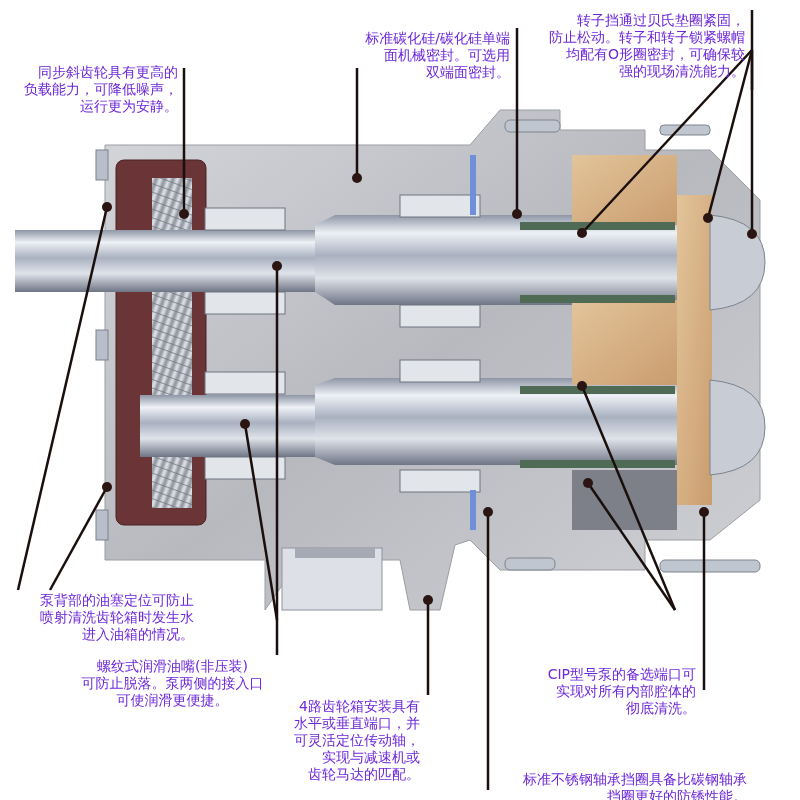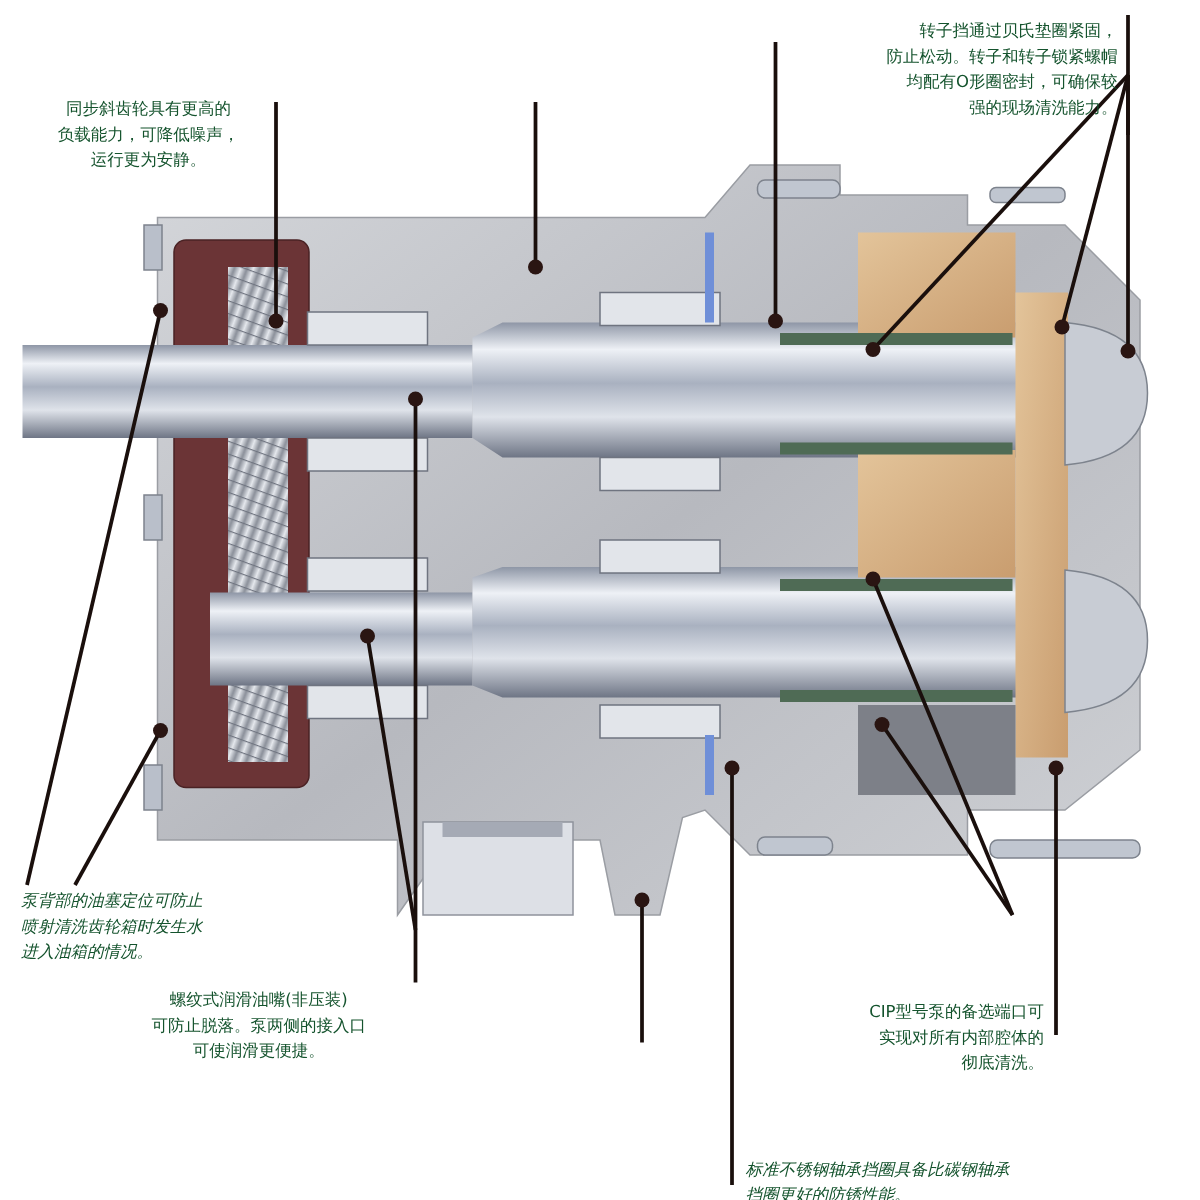--- a/index.html
+++ b/index.html
@@ -1,20 +1,20 @@
 <!DOCTYPE html>
 <html><head>
 <meta charset="utf-8">
 <style>
   html,body{margin:0;padding:0;background:#fff;}
   body{width:800px;height:800px;position:relative;overflow:hidden;font-family:"DejaVu Sans","Liberation Sans",sans-serif;}
   #stage{position:absolute;left:0;top:0;width:800px;height:800px;}
-  .note{position:absolute;font-size:11px;line-height:17px;color:#14532d;white-space:pre-line;}
+  .note{position:absolute;font-size:14px;line-height:17px;color:#6d28d9;white-space:pre-line;}
   .r{text-align:right;}
-  .l{text-align:left;font-style:italic;}
+  .l{text-align:right;}
   svg{position:absolute;left:0;top:0;}
 </style>
 </head>
 <body>
 
 <div id="stage">
 
 <svg width="800" height="800" viewBox="0 0 800 800">
   <defs>
     <linearGradient id="shaftG" x1="0" y1="0" x2="0" y2="1">
@@ -148,32 +148,40 @@
     <circle cx="277" cy="266" r="5"></circle>
     <circle cx="245" cy="424" r="5"></circle>
     <circle cx="428" cy="600" r="5"></circle>
     <circle cx="488" cy="512" r="5"></circle>
     <circle cx="704" cy="512" r="5"></circle>
     <circle cx="582" cy="386" r="5"></circle>
     <circle cx="588" cy="483" r="5"></circle>
   </g>
 </svg>
 
-<div class="note r" style="left:20px;top:64px;width:158px;text-align:center;">同步斜齿轮具有更高的
+<div class="note r" style="left:20px;top:64px;width:158px;">同步斜齿轮具有更高的
 负载能力，可降低噪声，
 运行更为安静。</div>
+<div class="note r" style="left:360px;top:30px;width:150px;">标准碳化硅/碳化硅单端
+面机械密封。可选用
+双端面密封。</div>
 <div class="note r" style="left:540px;top:12px;width:205px;">转子挡通过贝氏垫圈紧固，
 防止松动。转子和转子锁紧螺帽
 均配有O形圈密封，可确保较
 强的现场清洗能力。</div>
 <div class="note l" style="left:14px;top:592px;width:180px;">泵背部的油塞定位可防止
 喷射清洗齿轮箱时发生水
 进入油箱的情况。</div>
 <div class="note r" style="left:80px;top:658px;width:185px;text-align:center;">螺纹式润滑油嘴(非压装)
 可防止脱落。泵两侧的接入口
 可使润滑更便捷。</div>
+<div class="note r" style="left:290px;top:698px;width:130px;">4路齿轮箱安装具有
+水平或垂直端口，并
+可灵活定位传动轴，
+实现与减速机或
+齿轮马达的匹配。</div>
 <div class="note l" style="left:497px;top:760px;width:250px;margin-top:11px;">标准不锈钢轴承挡圈具备比碳钢轴承
 挡圈更好的防锈性能。</div>
 <div class="note r" style="left:530px;top:666px;width:166px;">CIP型号泵的备选端口可
 实现对所有内部腔体的
 彻底清洗。</div>
 
 </div>
 
 </body></html>

